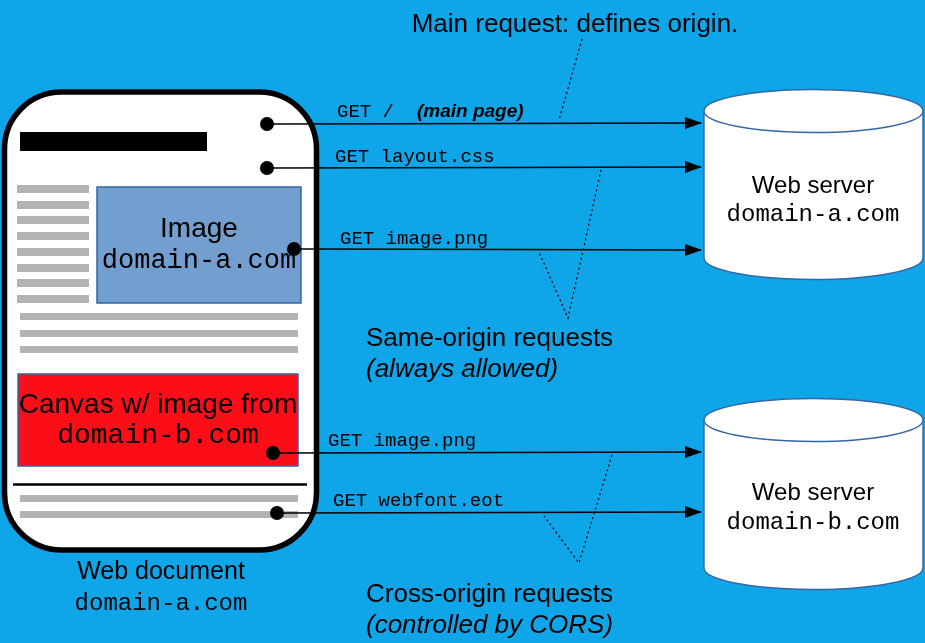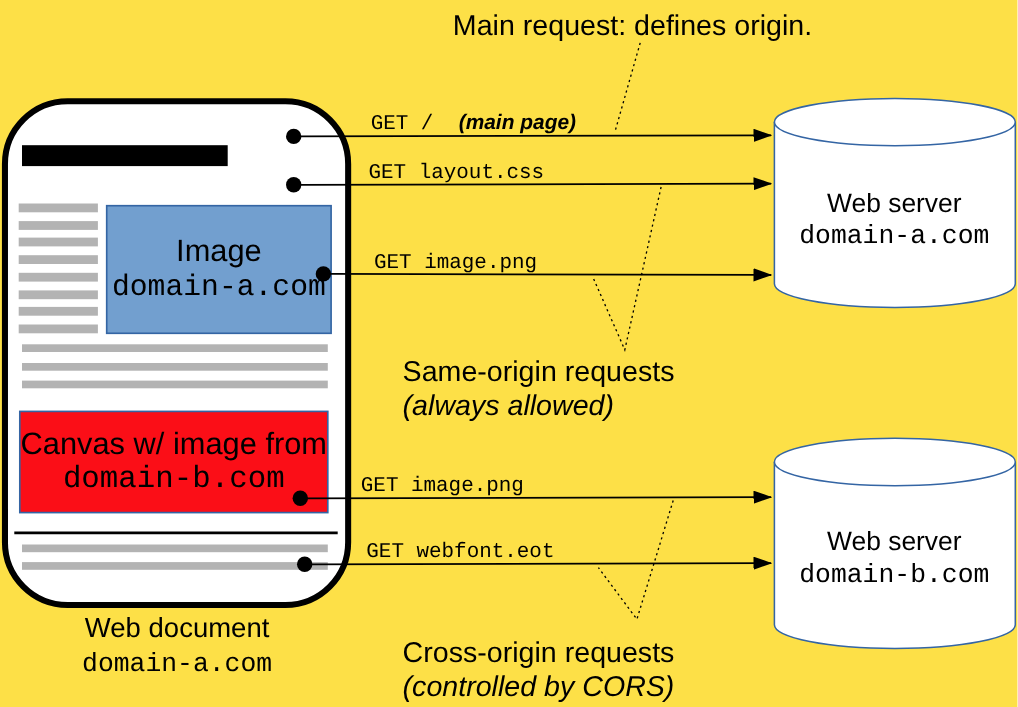--- a/index.html
+++ b/index.html
@@ -1,16 +1,16 @@
 <!DOCTYPE html>
 <html><head>
 <meta charset="utf-8">
 <style>
   html, body { margin: 0; padding: 0; background: #ffffff; }
-  .stage { position: relative; width: 925px; height: 643px; background: #fde047; overflow: hidden; }
+  .stage { position: relative; width: 925px; height: 643px; background: #0ea5e9; overflow: hidden; }
   svg { display: block; }
   text { fill: #000000; }
   .sans { font-family: "Liberation Sans", sans-serif; }
   .mono { font-family: "Liberation Mono", "DejaVu Sans Mono", monospace; }
   .ital { font-style: italic; }
   .bold { font-weight: bold; }
   .mid  { text-anchor: middle; }
   .arrow-line { stroke: #000000; stroke-width: 1.6; fill: none; }
   .dotted { stroke: #000000; stroke-width: 1.2; fill: none; stroke-dasharray: 2 3; }
   .browser-stroke { fill: #ffffff; stroke: #000000; stroke-width: 5.5; }

